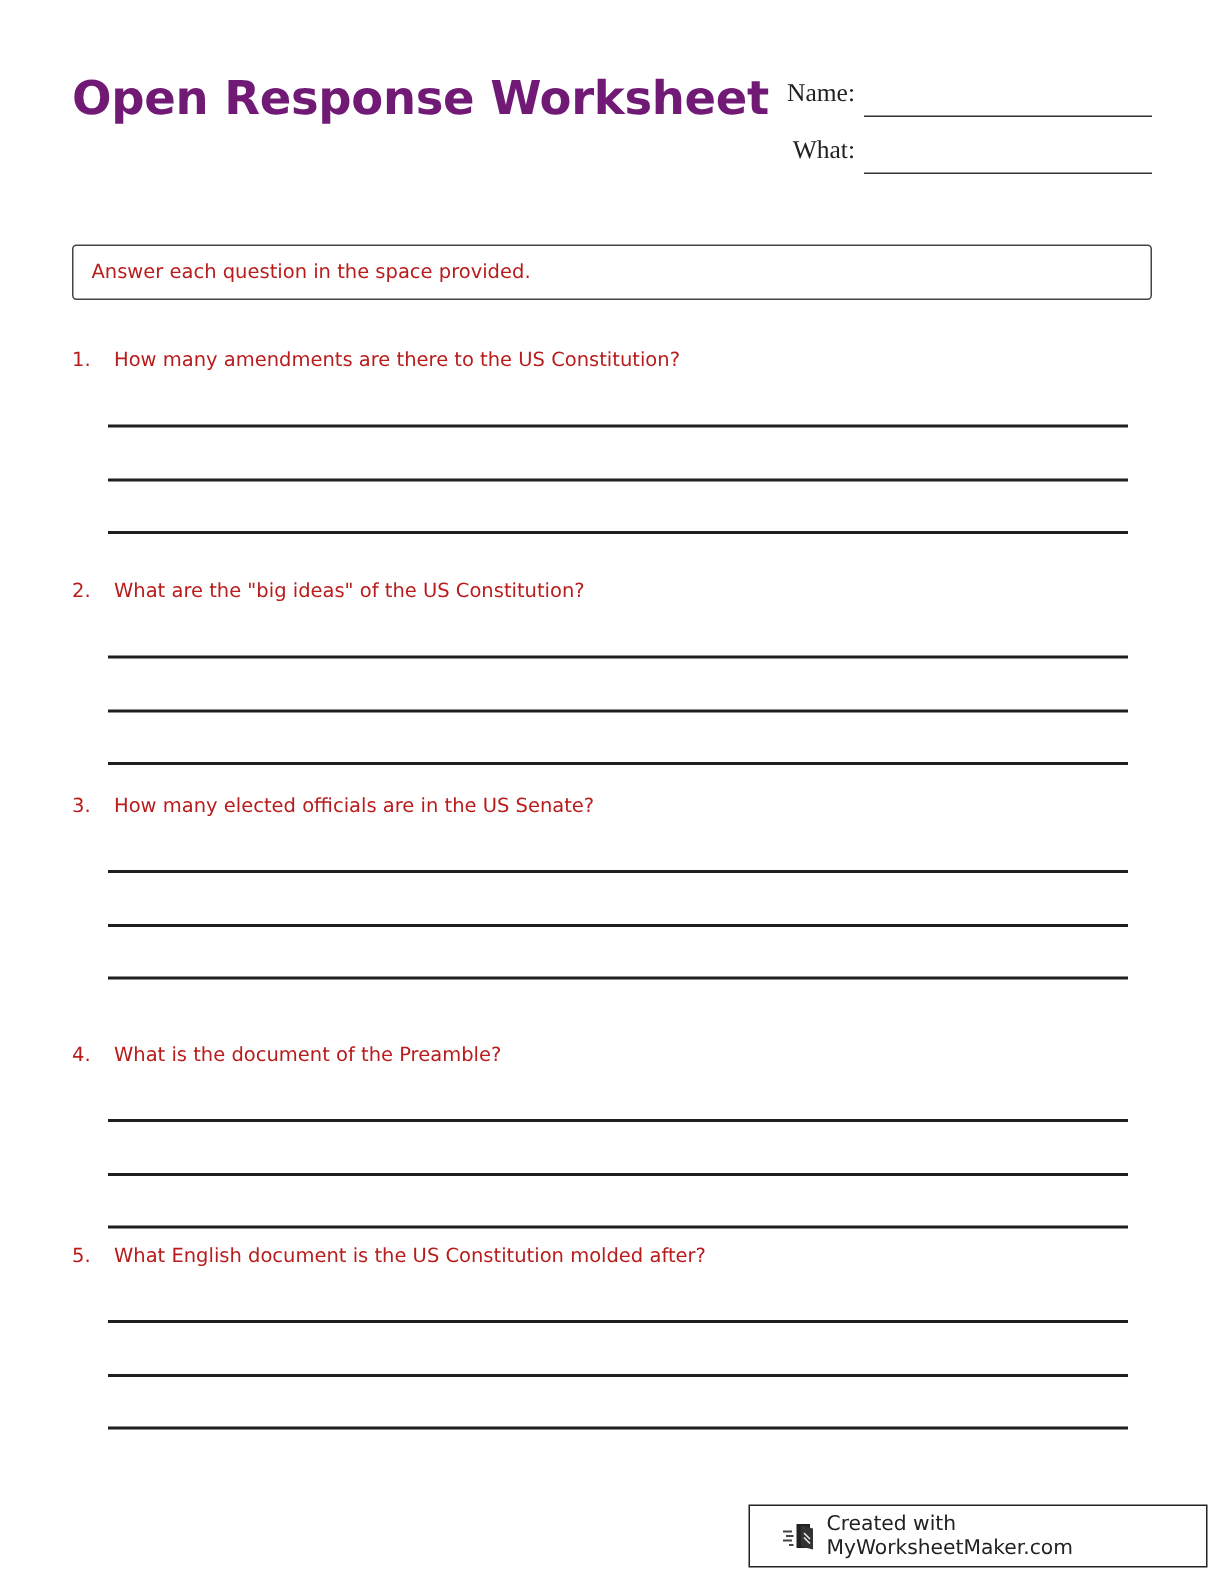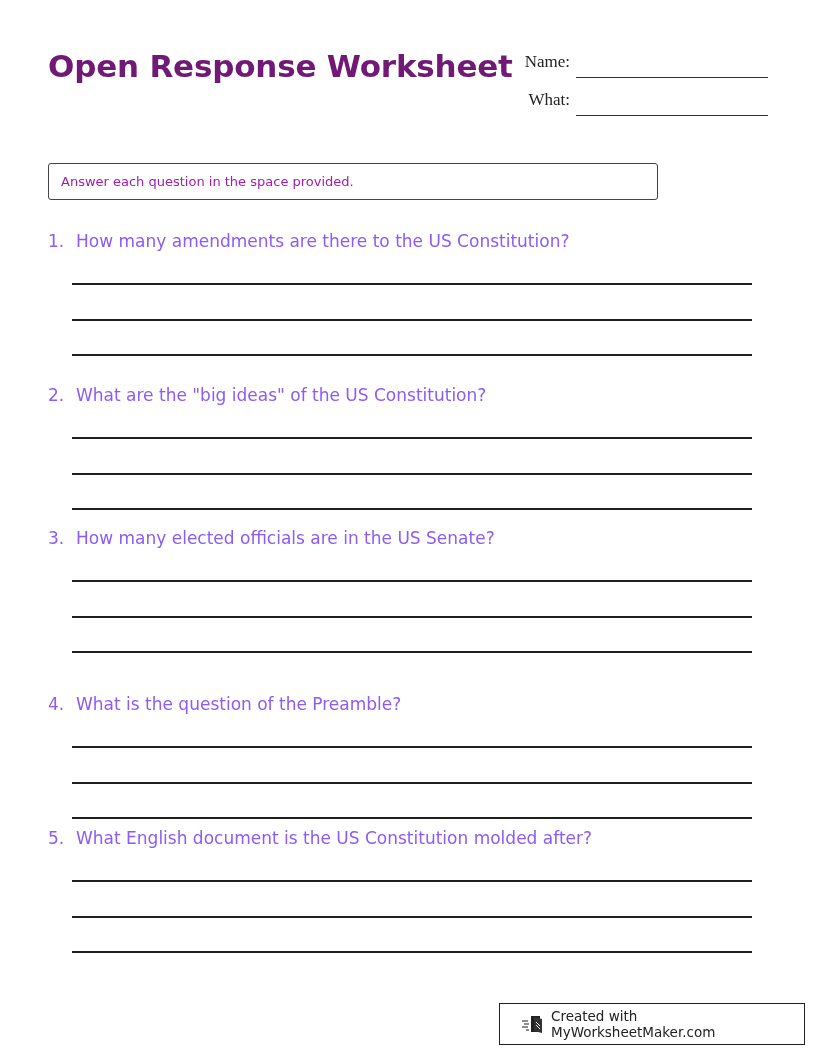--- a/index.html
+++ b/index.html
@@ -13,28 +13,28 @@
   .field-label {
     position: absolute; right: 198px; bottom: 6px;
     font-family: "Liberation Serif", serif; font-size: 17px; color: #222;
     white-space: nowrap;
   }
   .field-line {
     position: absolute; left: 76px; right: 0; bottom: 0; height: 0;
     border-bottom: 1.3px solid #333;
   }
   .instructions {
-    position: absolute; left: 48px; top: 163px; width: 610px; height: 37px;
+    position: absolute; left: 48px; top: 163px; width: 720px; height: 37px;
     border: 1px solid #444; border-radius: 3px; box-sizing: border-box;
-    font-family: "DejaVu Sans", sans-serif; font-size: 13px; color: #a21caf;
+    font-family: "DejaVu Sans", sans-serif; font-size: 13px; color: #b91c1c;
     padding: 10px 12px; line-height: 16px;
   }
   .question { position: absolute; left: 48px; width: 704px; }
   .q-text {
-    font-family: "DejaVu Sans", sans-serif; font-size: 17px; color: #8b5cf6;
+    font-family: "DejaVu Sans", sans-serif; font-size: 13px; color: #b91c1c;
     height: 20px; line-height: 20px; white-space: nowrap;
   }
   .q-num { display: inline-block; width: 28px; }
   .answer-line {
     position: absolute; left: 24px; right: 0; height: 2px; background: #1f1f1f;
   }
   .footer-badge {
     position: absolute; left: 499px; top: 1003px; width: 306px; height: 42px;
     border: 1.3px solid #222; box-sizing: border-box;
     display: flex; align-items: center; padding-left: 21px;
@@ -83,21 +83,21 @@
     <div class="q-text">
       <span class="q-num">3.</span><span>How many elected officials are in the US Senate?</span>
     </div>
     <div class="answer-line" style="top:52px;"></div>
     <div class="answer-line" style="top:88px;"></div>
     <div class="answer-line" style="top:123px;"></div>
   </div>
 
   <div class="question" style="top:694px; height:130px;">
     <div class="q-text">
-      <span class="q-num">4.</span><span>What is the question of the Preamble?</span>
+      <span class="q-num">4.</span><span>What is the document of the Preamble?</span>
     </div>
     <div class="answer-line" style="top:52px;"></div>
     <div class="answer-line" style="top:88px;"></div>
     <div class="answer-line" style="top:123px;"></div>
   </div>
 
   <div class="question" style="top:828px; height:130px;">
     <div class="q-text">
       <span class="q-num">5.</span><span>What English document is the US Constitution molded after?</span>
     </div>

